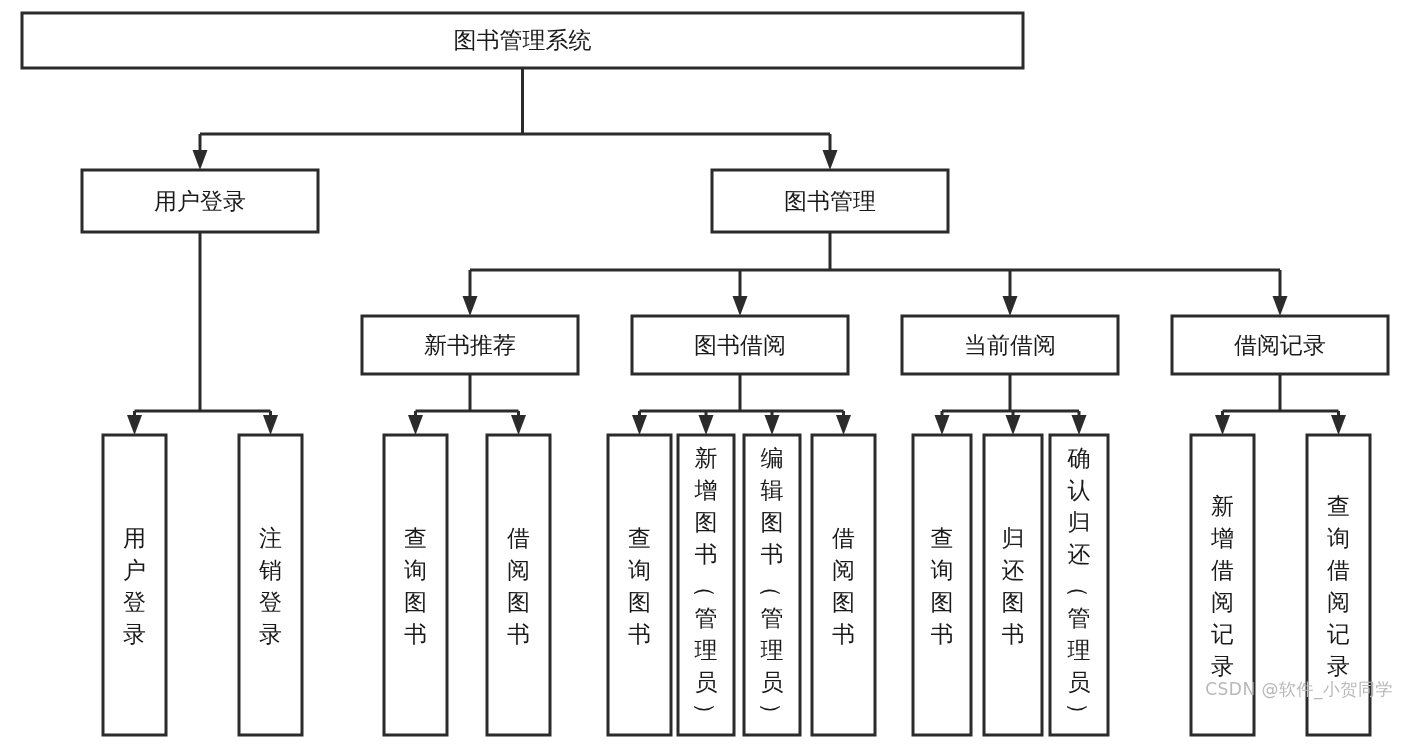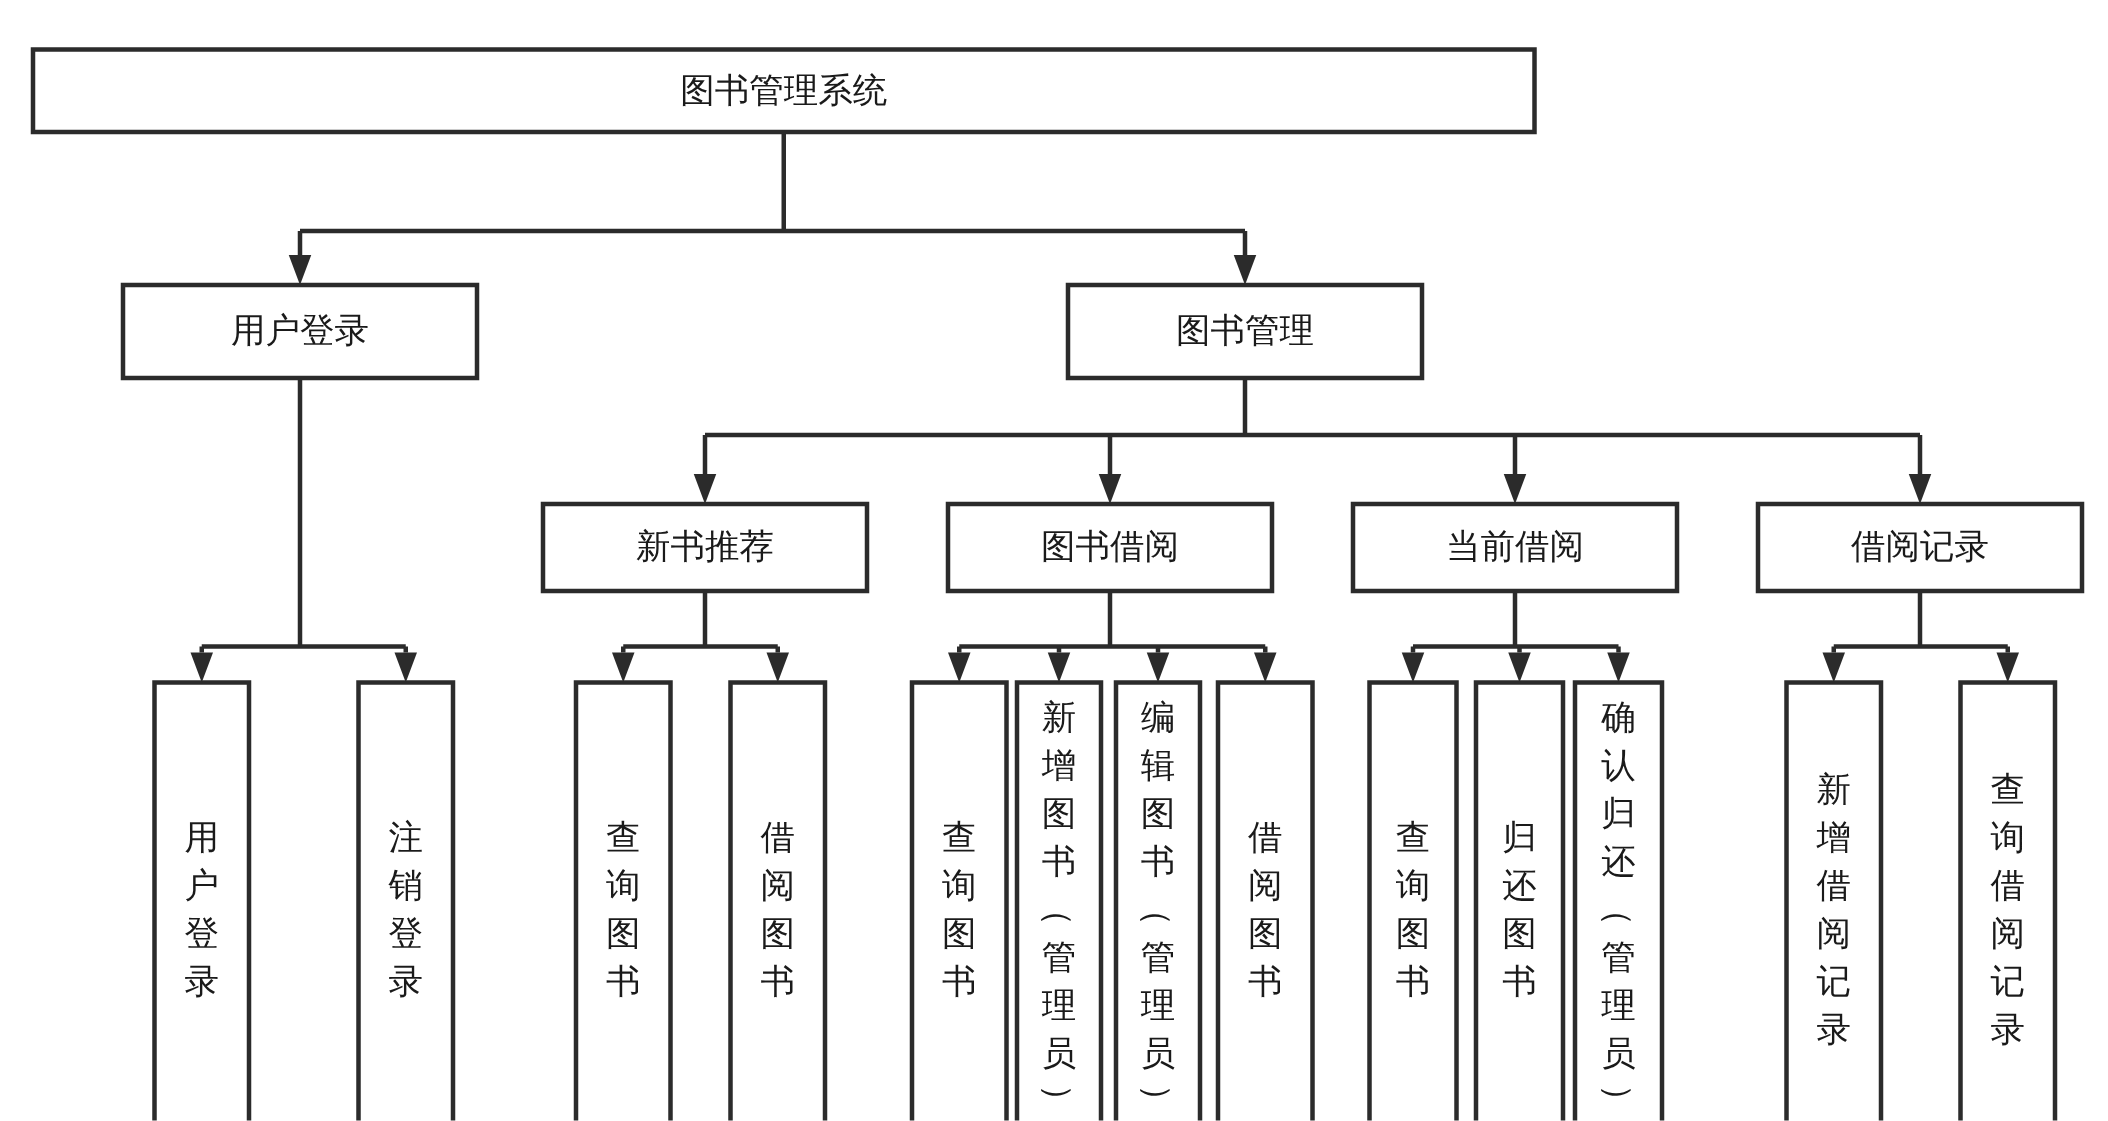--- a/index.html
+++ b/index.html
@@ -14,21 +14,20 @@
     position: relative;
     overflow: hidden;
     font-family: "DejaVu Sans", "Liberation Sans", sans-serif;
   }
   #diagram-root {
     position: absolute;
     left: 0;
     top: 0;
     width: 1405px;
     height: 707px;
-    margin-top: 20px;
   }
   svg.flow {
     display: block;
     width: 1405px;
     height: 747px;
   }
   .node-box {
     fill: #ffffff;
     stroke: #2b2b2b;
     stroke-width: 3;
@@ -261,13 +260,14 @@
           <rect x="1307" y="435" width="63" height="300" class="node-box"></rect>
           <text x="1338.5" y="513.96" class="node-label-v">查</text>
           <text x="1338.5" y="545.96" class="node-label-v">询</text>
           <text x="1338.5" y="577.96" class="node-label-v">借</text>
           <text x="1338.5" y="609.96" class="node-label-v">阅</text>
           <text x="1338.5" y="641.96" class="node-label-v">记</text>
           <text x="1338.5" y="673.96" class="node-label-v">录</text>
         </g>
       </g>
   </svg>
+  <div class="watermark">CSDN @软件_小贺同学</div>
 </div>
 
 </body></html>

